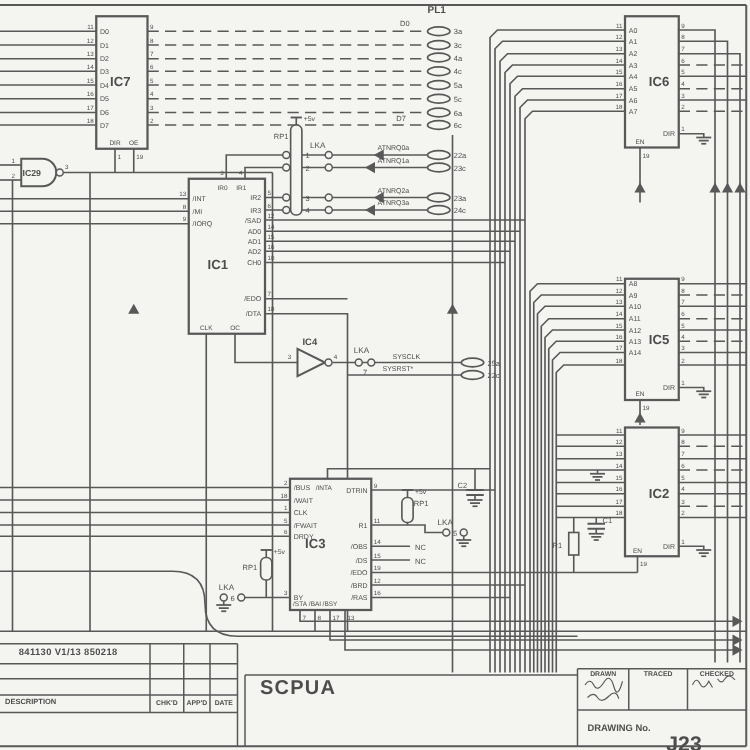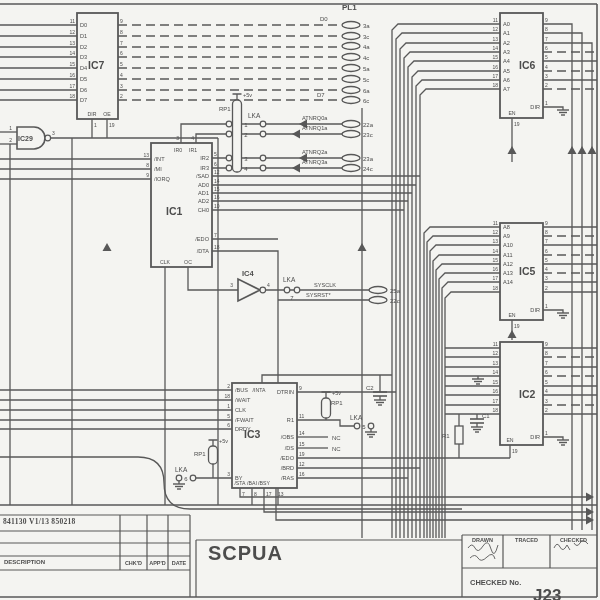--- a/index.html
+++ b/index.html
@@ -1,27 +1,27 @@
 <!DOCTYPE html>
 <html><head>
 <meta charset="utf-8">
 <style>
   html,body{margin:0;padding:0;background:#e8e8e6;}
   #sheet{position:relative;width:600px;height:600px;background:#f4f4f1;overflow:hidden;
          font-family:"Liberation Sans",sans-serif;color:#4a4a4a;}
   svg{position:absolute;left:0;top:0;}
   svg text{font-family:"Liberation Sans",sans-serif;fill:#4d4d4d;}
   .tbtxt{position:absolute;color:#4d4d4d;white-space:nowrap;}
-  .rev{left:3px;top:517px;font-size:7.5px;font-weight:700;letter-spacing:.3px;font-family:Liberation Serif, serif;}
+  .rev{left:15px;top:517px;font-size:7.5px;font-weight:700;letter-spacing:.3px;}
   .desc{left:4px;top:559px;font-size:6px;font-weight:700;}
   .colh{top:560px;font-size:5.5px;font-weight:700;text-align:center;}
   .chkd{left:120px;width:27px;}
   .appd{left:147px;width:21px;}
   .date{left:168px;width:22px;}
-  .stitle{left:208px;top:542px;font-size:20px;font-weight:600;letter-spacing:1px;}
+  .stitle{left:208px;top:542px;font-size:16px;font-weight:600;letter-spacing:1px;}
   .sigh{top:537px;font-size:5.5px;font-weight:700;text-align:center;}
   .drawn{left:462px;width:41px;}
   .traced{left:503px;width:47px;}
   .checked{left:550px;width:47px;}
   .dnl{left:470px;top:578px;font-size:7.5px;font-weight:700;}
   .dno{left:533px;top:586px;font-size:17px;font-weight:600;}
 </style>
 </head>
 <body>
 
@@ -494,15 +494,15 @@
     </svg>
   <div class="tbtxt rev">841130 V1/13 850218</div>
   <div class="tbtxt desc">DESCRIPTION</div>
   <div class="tbtxt colh chkd">CHK'D</div>
   <div class="tbtxt colh appd">APP'D</div>
   <div class="tbtxt colh date">DATE</div>
   <div class="tbtxt stitle">SCPUA</div>
   <div class="tbtxt sigh drawn">DRAWN</div>
   <div class="tbtxt sigh traced">TRACED</div>
   <div class="tbtxt sigh checked">CHECKED</div>
-  <div class="tbtxt dnl">CHECKED No.</div>
+  <div class="tbtxt dnl">DRAWING No.</div>
   <div class="tbtxt dno">J23</div>
 </div>
 
 </body></html>

